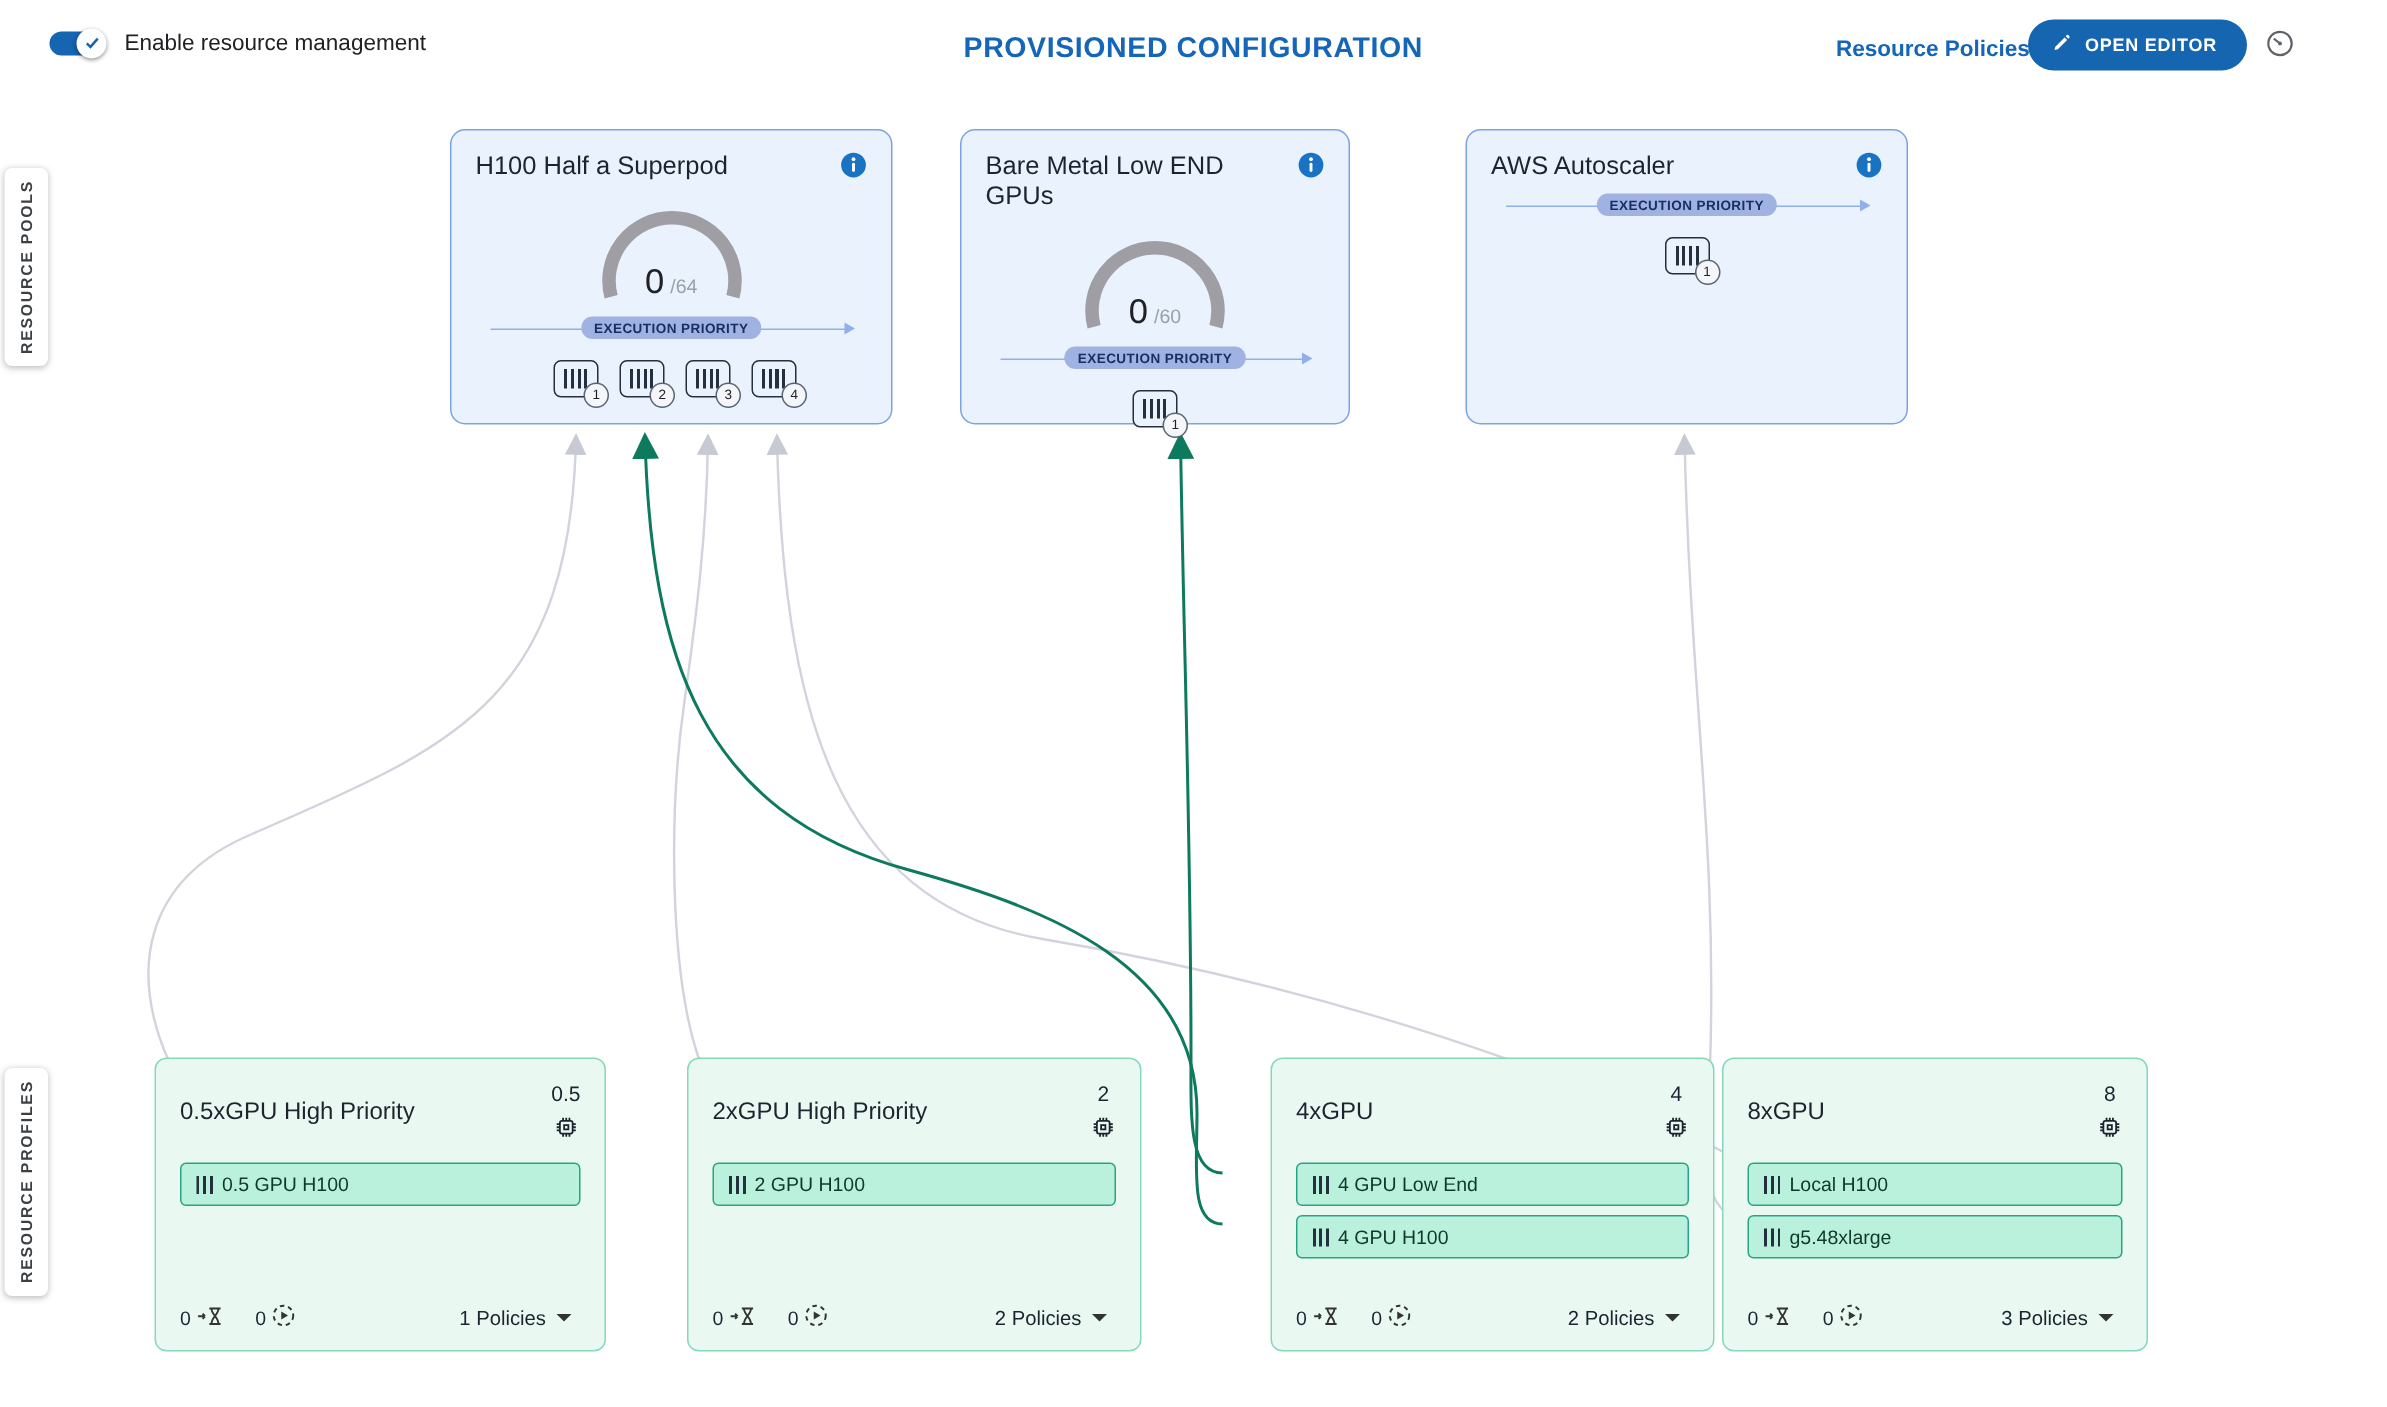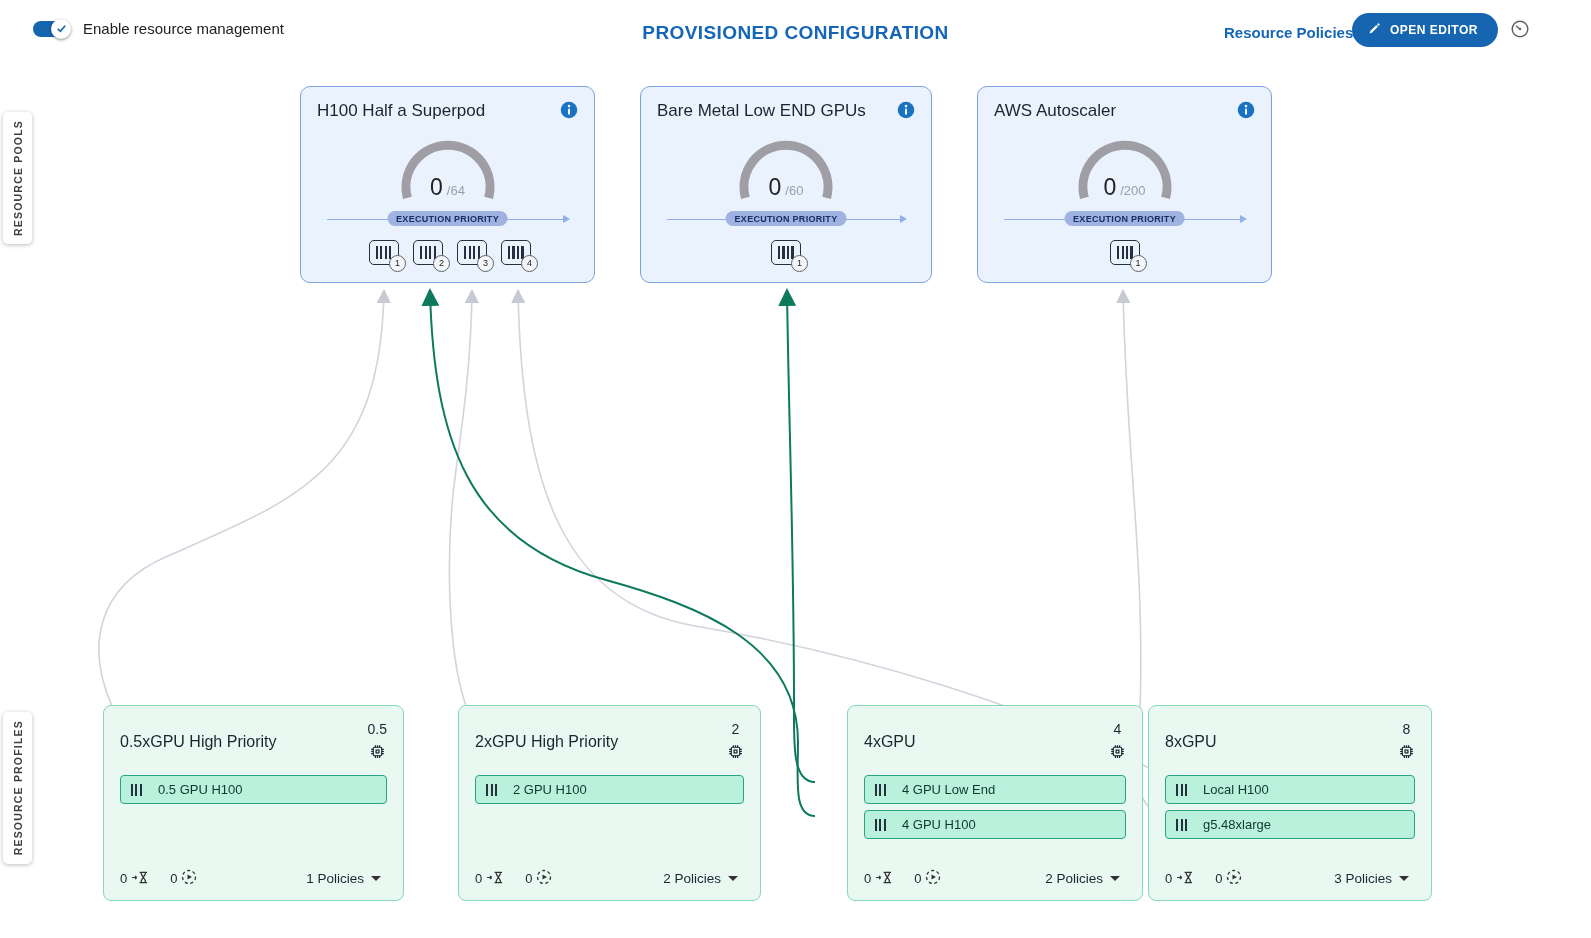--- a/index.html
+++ b/index.html
@@ -61,21 +61,21 @@
     background:repeating-linear-gradient(90deg,#25303f 0 2px,transparent 2px 4.5px);}
   .badge-num{position:absolute;right:-8px;bottom:-8px;width:15px;height:15px;background:#f4f6fa;
     border:1.2px solid #5a6472;border-radius:50%;font-size:9px;line-height:15px;text-align:center;color:#222;}
 
   
   .profile{position:absolute;top:705px;height:196px;box-sizing:border-box;background:var(--profile-bg,#e9f9f2);
     border:1px solid var(--profile-border,#86d8ba);border-radius:8px;z-index:2;}
   .profile-header{display:flex;justify-content:space-between;align-items:center;padding:15px 16px 12px 16px;}
   .profile-name{font-size:16px;color:#1d2430;}
   .gpu-count{display:flex;align-items:center;gap:6px;font-size:14px;color:#1d2430;flex-direction:column;}
-  .pill{display:flex;align-items:center;gap:14px;height:29px;margin:0 16px 6px 16px;box-sizing:border-box;
+  .pill{display:flex;align-items:center;gap:4px;height:29px;margin:0 16px 6px 16px;box-sizing:border-box;
     background:var(--pill-bg,#b9f1dd);border:1px solid var(--pill-border,#2aa385);border-radius:4px;
     padding:0 10px;font-size:13px;color:#10382b;}
   .pill .barcode-glyph{width:13px;height:12px;}
   .profile-footer{position:absolute;left:16px;right:16px;bottom:12px;display:flex;align-items:center;gap:20px;
     font-size:13px;color:#1d2430;}
   .count-group{display:flex;align-items:center;gap:4px;}
   .policies{margin-left:auto;display:flex;align-items:center;gap:7px;font-size:13.5px;color:#1d2430;
     background:none;border:none;cursor:pointer;font-family:"Liberation Sans",sans-serif;}
   .caret-down{width:0;height:0;border-left:5px solid transparent;border-right:5px solid transparent;
     border-top:5px solid #333;}
@@ -178,21 +178,21 @@
         <span class="barcode-glyph"></span>
         <span class="badge-num">3</span>
       </div>
       <div class="barcode-box">
         <span class="barcode-glyph"></span>
         <span class="badge-num">4</span>
       </div>
     </div>
   </div>
 
-  <div class="pool" style="left:640px;width:292px;">
+  <div class="pool" style="left:640px;width:260px;">
     <div class="pool-header">
       <span class="pool-title">Bare Metal Low END GPUs</span>
       <button class="info-btn">
         <svg width="18" height="18" viewBox="0 0 24 24">
             <circle cx="12" cy="12" r="11" fill="#1a73c2"></circle>
             <circle cx="12" cy="6.8" r="1.7" fill="#fff"></circle>
             <rect x="10.7" y="10" width="2.6" height="8.2" rx="1.3" fill="#fff"></rect>
           </svg>
       </button>
     </div>
@@ -221,28 +221,20 @@
     <div class="pool-header">
       <span class="pool-title">AWS Autoscaler</span>
       <button class="info-btn">
         <svg width="18" height="18" viewBox="0 0 24 24">
             <circle cx="12" cy="12" r="11" fill="#1a73c2"></circle>
             <circle cx="12" cy="6.8" r="1.7" fill="#fff"></circle>
             <rect x="10.7" y="10" width="2.6" height="8.2" rx="1.3" fill="#fff"></rect>
           </svg>
       </button>
     </div>
-    <div class="gauge">
-      <svg width="124" height="78" viewBox="0 0 124 78">
-        <path d="M21.4,72.9 A42,42 0 1 1 102.6,72.9" fill="none" stroke="#9e9ea4" stroke-width="9"></path>
-      </svg>
-      <div class="gauge-value">
-        <span class="gauge-used">0</span><span class="gauge-cap">/200</span>
-      </div>
-    </div>
     <div class="priority">
       <div class="priority-line"></div>
       <div class="priority-arrowhead"></div>
       <div class="priority-pill">EXECUTION PRIORITY</div>
     </div>
     <div class="pool-badges center">
       <div class="barcode-box">
         <span class="barcode-glyph"></span>
         <span class="badge-num">1</span>
       </div>

